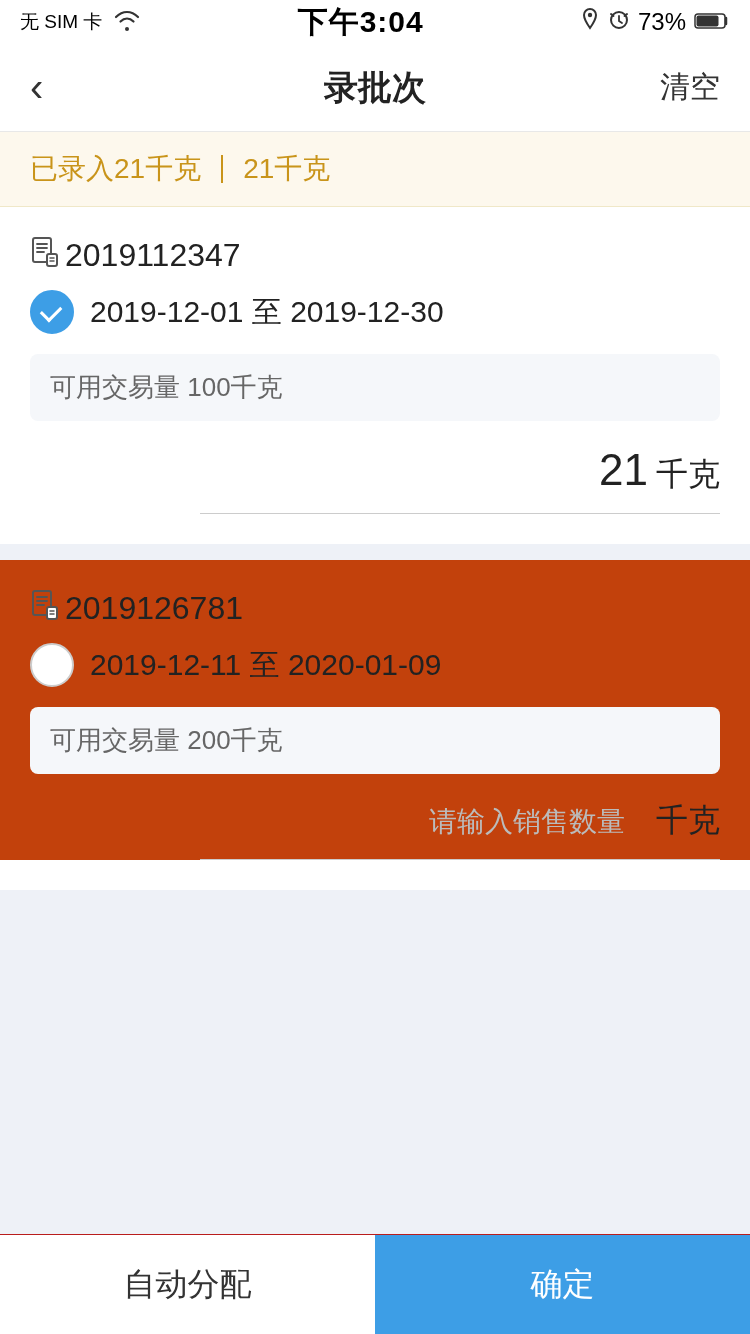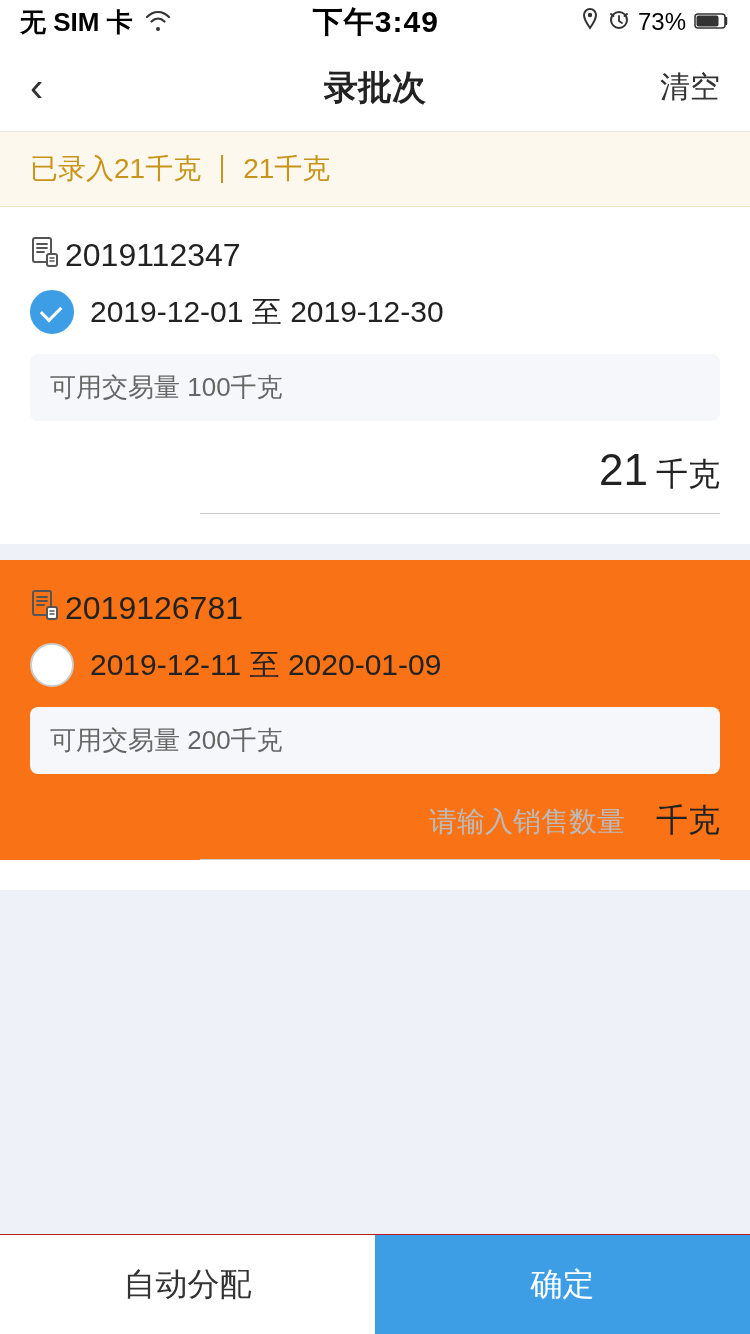--- a/index.html
+++ b/index.html
@@ -20,22 +20,22 @@
       display: flex;
       align-items: center;
       justify-content: space-between;
       padding: 0 20px;
       font-size: 28px;
     }
     .status-left {
       display: flex;
       align-items: center;
       gap: 11px;
-      font-size: 26px;
-      font-weight: 700;
+      font-size: 19px;
+      font-weight: 400;
     }
     .status-center {
       font-size: 30px;
       font-weight: 600;
       letter-spacing: 1px;
     }
     .status-right {
       display: flex;
       align-items: center;
       gap: 8px;
@@ -189,21 +189,21 @@
     }
 
     
     .section-gap {
       height: 16px;
       background: #eef1f7;
     }
 
     
     .batch-card-2 {
-      background: #f97316;
+      background: #c2410c;
     }
 
     
     .input-row {
       display: flex;
       align-items: baseline;
       justify-content: flex-end;
       padding: 24px 30px 0 30px;
       gap: 16px;
     }
@@ -283,21 +283,21 @@
     <span>无 SIM 卡</span>
 
     <span>
       <svg width="28" height="22" viewBox="0 0 28 22" fill="none" xmlns="http://www.w3.org/2000/svg">
         <path d="M14 18a2 2 0 1 1 0 4 2 2 0 0 1 0-4z" fill="#333"></path>
         <path d="M7.5 12.5C9.4 10.6 11.6 9.5 14 9.5s4.6 1.1 6.5 3" stroke="#333" stroke-width="2.2" stroke-linecap="round" fill="none"></path>
         <path d="M3 8C6.3 4.7 9.9 3 14 3s7.7 1.7 11 5" stroke="#333" stroke-width="2.2" stroke-linecap="round" fill="none"></path>
       </svg>
     </span>
   </div>
-  <div class="status-center">下午3:49</div>
+  <div class="status-center">下午3:04</div>
   <div class="status-right">
 
     <span>
       <svg width="20" height="22" viewBox="0 0 20 22" fill="none">
         <path d="M10 1C6.7 1 4 3.7 4 7c0 4.5 6 13 6 13s6-8.5 6-13c0-3.3-2.7-6-6-6z" stroke="#333" stroke-width="2" fill="none"></path>
         <circle cx="10" cy="7" r="2.2" fill="#333"></circle>
       </svg>
     </span>
 
     <span>

